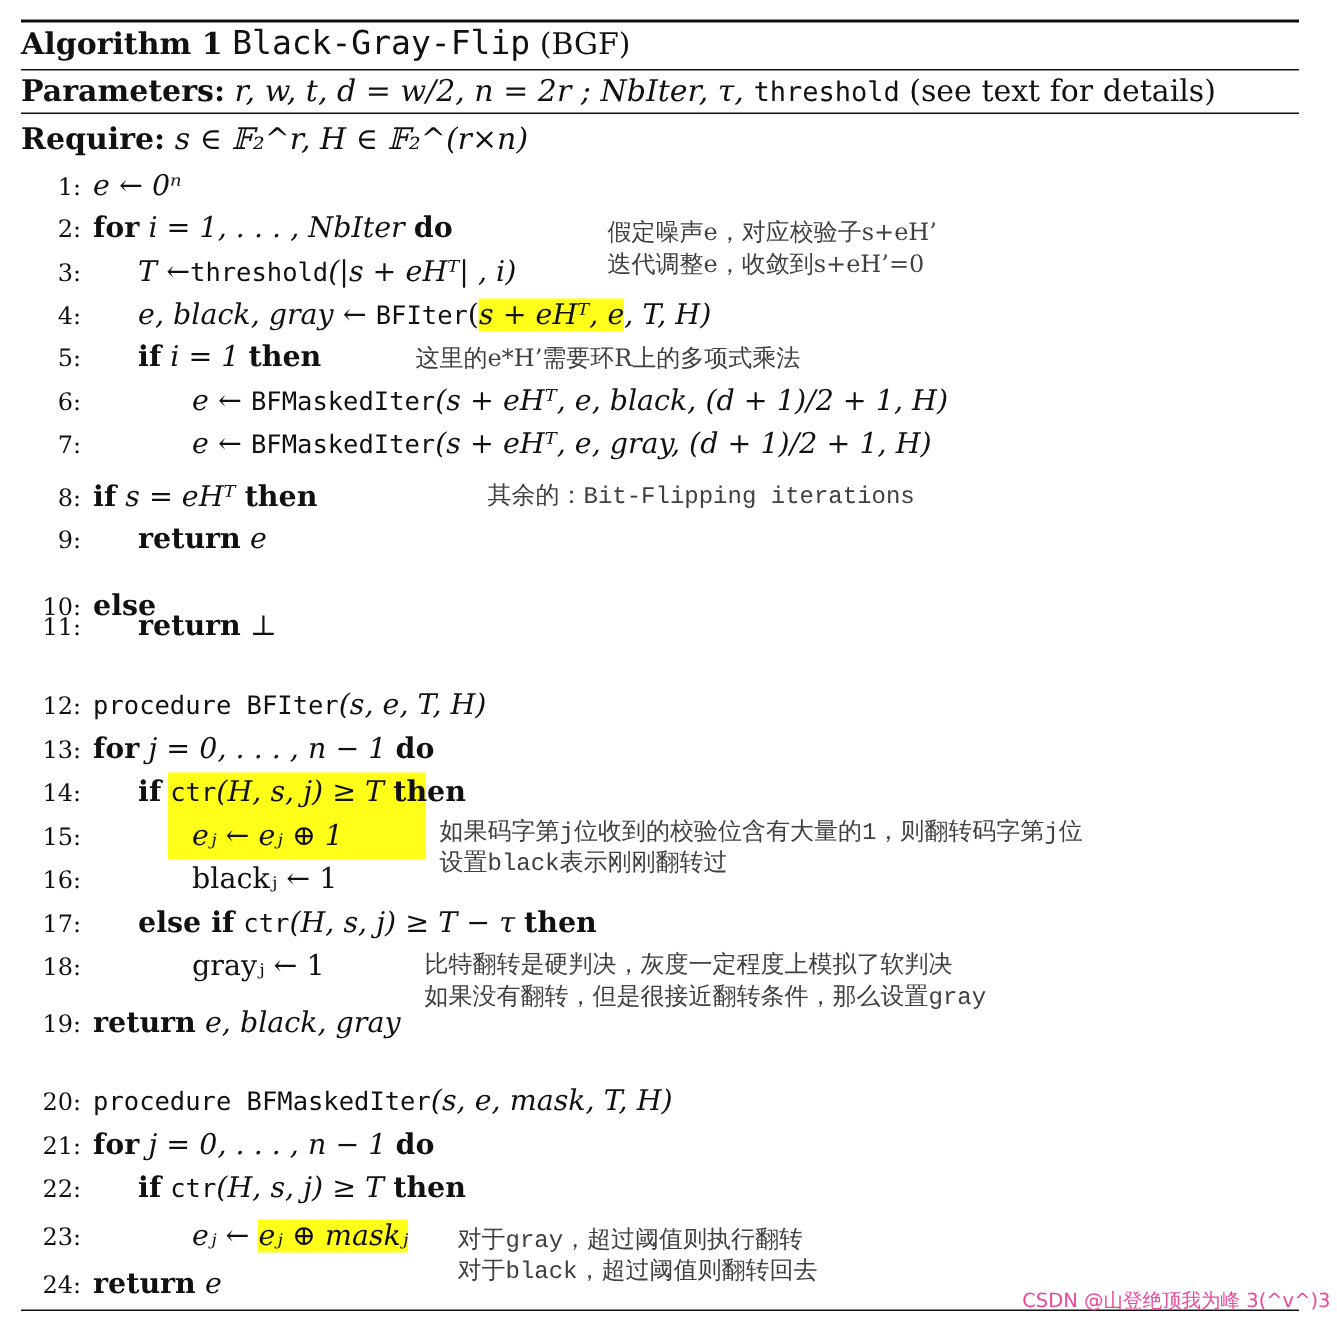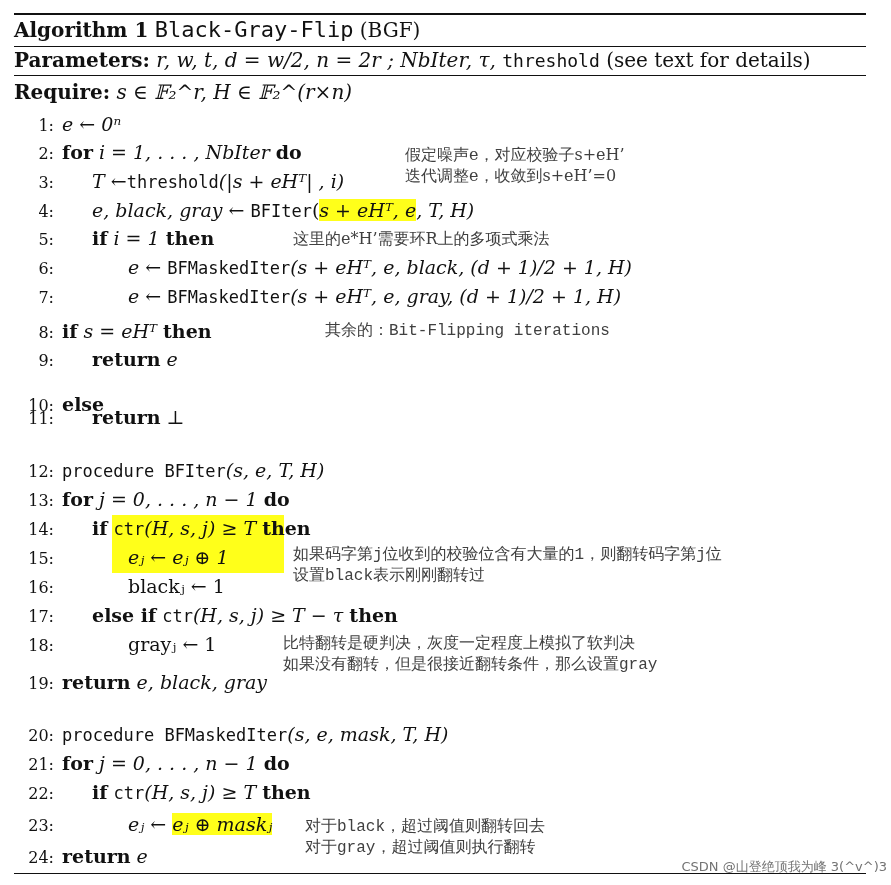--- a/index.html
+++ b/index.html
@@ -11,21 +11,21 @@
   .b { font-weight: bold; }
   .i { font-style: italic; }
   .tt { font-family: "DejaVu Sans Mono", "Liberation Mono", monospace; font-size: 17px; }
   .hl { background: #ffff1a; }
   .hlblock { position: absolute; background: #ffff1a; }
   .note { position: absolute; color: #404040; font-family: "DejaVu Serif", "Liberation Serif", serif;
           font-size: 16px; line-height: 21px; white-space: nowrap; }
   .note.mono { font-family: "Liberation Mono", "DejaVu Sans Mono", monospace; }
   .head { position: absolute; left: 14px; font-size: 20px; white-space: nowrap; }
   .watermark { position: absolute; right: 4px; top: 858px; font-family: "DejaVu Sans", "Liberation Sans", sans-serif;
-               font-size: 13px; color: #737373; white-space: nowrap; }
+               font-size: 13px; color: #ec4899; white-space: nowrap; }
 </style>
 </head>
 <body>
 
 <div class="rule" style="top:13px;height:2px;"></div>
 <div class="rule" style="top:46px;height:1px;"></div>
 <div class="rule" style="top:75px;height:1px;"></div>
 <div class="rule" style="top:873px;height:1px;"></div>
 
 <div class="head" style="top:17px;">
@@ -166,32 +166,32 @@
 <div class="ln" style="top:842px;">
   <span class="num">24:</span>
   <span class="b">return</span>
   <span class="i">e</span>
 </div>
 
 <div class="note" style="left:405px;top:144px;">
   <div>假定噪声e，对应校验子s+eH’</div>
   <div>迭代调整e，收敛到s+eH’=0</div>
 </div>
-<div class="note" style="left:277px;top:228px;margin-left:16px;">
+<div class="note" style="left:277px;top:228px;">
   <div>这里的e*H’需要环R上的多项式乘法</div>
 </div>
 <div class="note mono" style="left:325px;top:321px;">
   <div>其余的：Bit-Flipping iterations</div>
 </div>
 <div class="note mono" style="left:293px;top:545px;">
   <div>如果码字第j位收到的校验位含有大量的1，则翻转码字第j位</div>
   <div>设置black表示刚刚翻转过</div>
 </div>
 <div class="note mono" style="left:283px;top:634px;">
   <div>比特翻转是硬判决，灰度一定程度上模拟了软判决</div>
   <div>如果没有翻转，但是很接近翻转条件，那么设置gray</div>
 </div>
 <div class="note mono" style="left:305px;top:817px;">
+  <div>对于gray，超过阈值则执行翻转</div>
   <div>对于black，超过阈值则翻转回去</div>
-  <div>对于gray，超过阈值则执行翻转</div>
 </div>
 
 <div class="watermark">CSDN @山登绝顶我为峰 3(^v^)3</div>
 
 </body></html>

